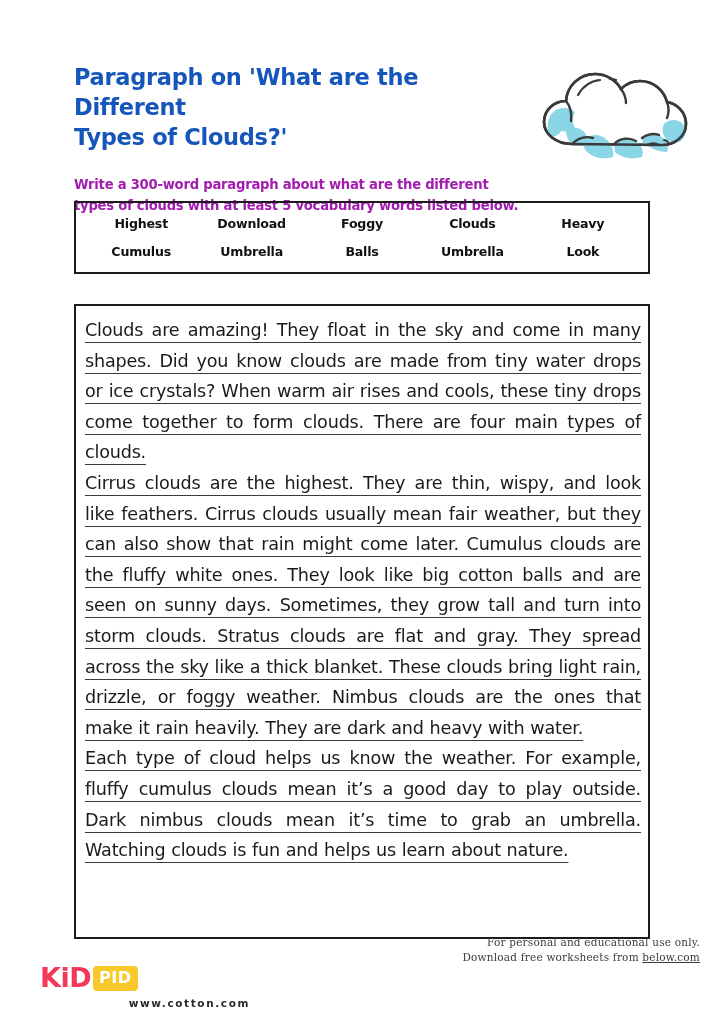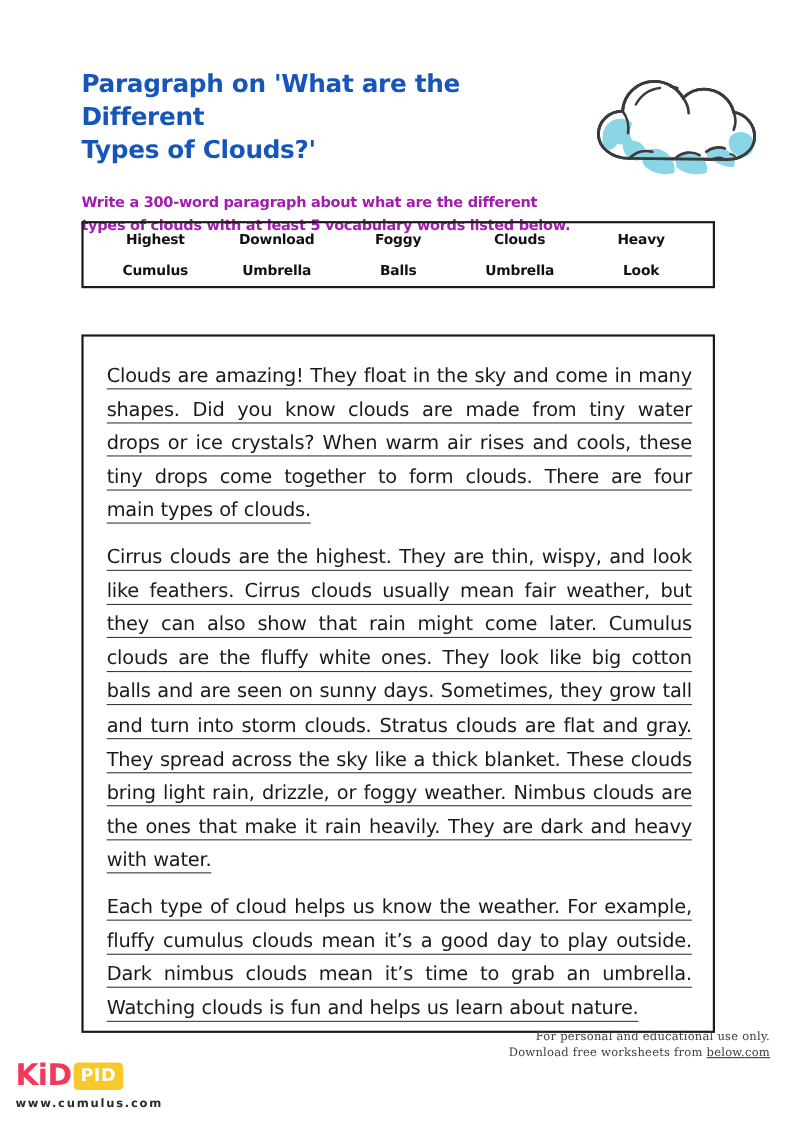--- a/index.html
+++ b/index.html
@@ -59,21 +59,21 @@
     width: 168px;
     height: 112px;
   }
 
   
   .vocab-box {
     position: absolute;
     left: 74px;
     top: 201px;
     width: 576px;
-    height: 61px;
+    height: 73px;
     border: 2px solid #1b1b1b;
     box-sizing: border-box;
     display: flex;
     flex-direction: column;
     justify-content: center;
   }
   .vocab-row {
     display: flex;
     width: 100%;
     padding: 0 10px;
@@ -99,44 +99,45 @@
     height: 635px;
     border: 2px solid #1b1b1b;
     box-sizing: border-box;
     background: #ffffff;
     overflow: hidden;
   }
   .text-inner {
     padding: 9px 7px 0 9px;
   }
   .para {
-    margin: 12px;
+    margin: 0;
     font-family: "DejaVu Sans", sans-serif;
     font-weight: 400;
     font-size: 17.6px;
     line-height: 30.6px;
     color: #1a1a1a;
     text-align: justify;
     text-justify: inter-word;
     letter-spacing: -0.2px;
     text-decoration: underline;
     text-decoration-color: #3a3a3a;
     text-decoration-thickness: 1.2px;
     text-underline-offset: 5.5px;
     word-spacing: 0.4px;
   }
   .para:last-child { text-align: left; }
   .para.justified-last { text-align: justify; }
 
   
   .footer-logo {
     position: absolute;
-    left: 14px;
+    left: 40px;
     top: 963px;
     width: 210px;
+    text-align: right;
   }
   .logo-mark {
     display: flex;
     align-items: center;
     height: 30px;
   }
   .logo-kid {
     font-family: "DejaVu Sans", sans-serif;
     font-weight: 700;
     font-size: 27px;
@@ -242,21 +243,21 @@
       <p class="para justified-last">Cirrus clouds are the highest. They are thin, wispy, and look like feathers. Cirrus clouds usually mean fair weather, but they can also show that rain might come later. Cumulus clouds are the fluffy white ones. They look like big cotton balls and are seen on sunny days. Sometimes, they grow tall and turn into storm clouds. Stratus clouds are flat and gray. They spread across the sky like a thick blanket. These clouds bring light rain, drizzle, or foggy weather. Nimbus clouds are the ones that make it rain heavily. They are dark and heavy with water.</p>
       <p class="para justified-last">Each type of cloud helps us know the weather. For example, fluffy cumulus clouds mean it’s a good day to play outside. Dark nimbus clouds mean it’s time to grab an umbrella. Watching clouds is fun and helps us learn about nature. </p>
     </div>
   </div>
 
   <div class="footer-logo">
     <div class="logo-mark">
       <span class="logo-kid">KiD</span>
       <span class="logo-pid">PID</span>
     </div>
-    <div class="logo-url">www.cumulus.com</div>
+    <div class="logo-url">www.cotton.com</div>
   </div>
 
   <div class="footer-note">
     <div>For personal and educational use only.</div>
     <div><span>Download free worksheets from </span><span class="link">below.com</span></div>
   </div>
 
 </div>
 
 </body></html>

